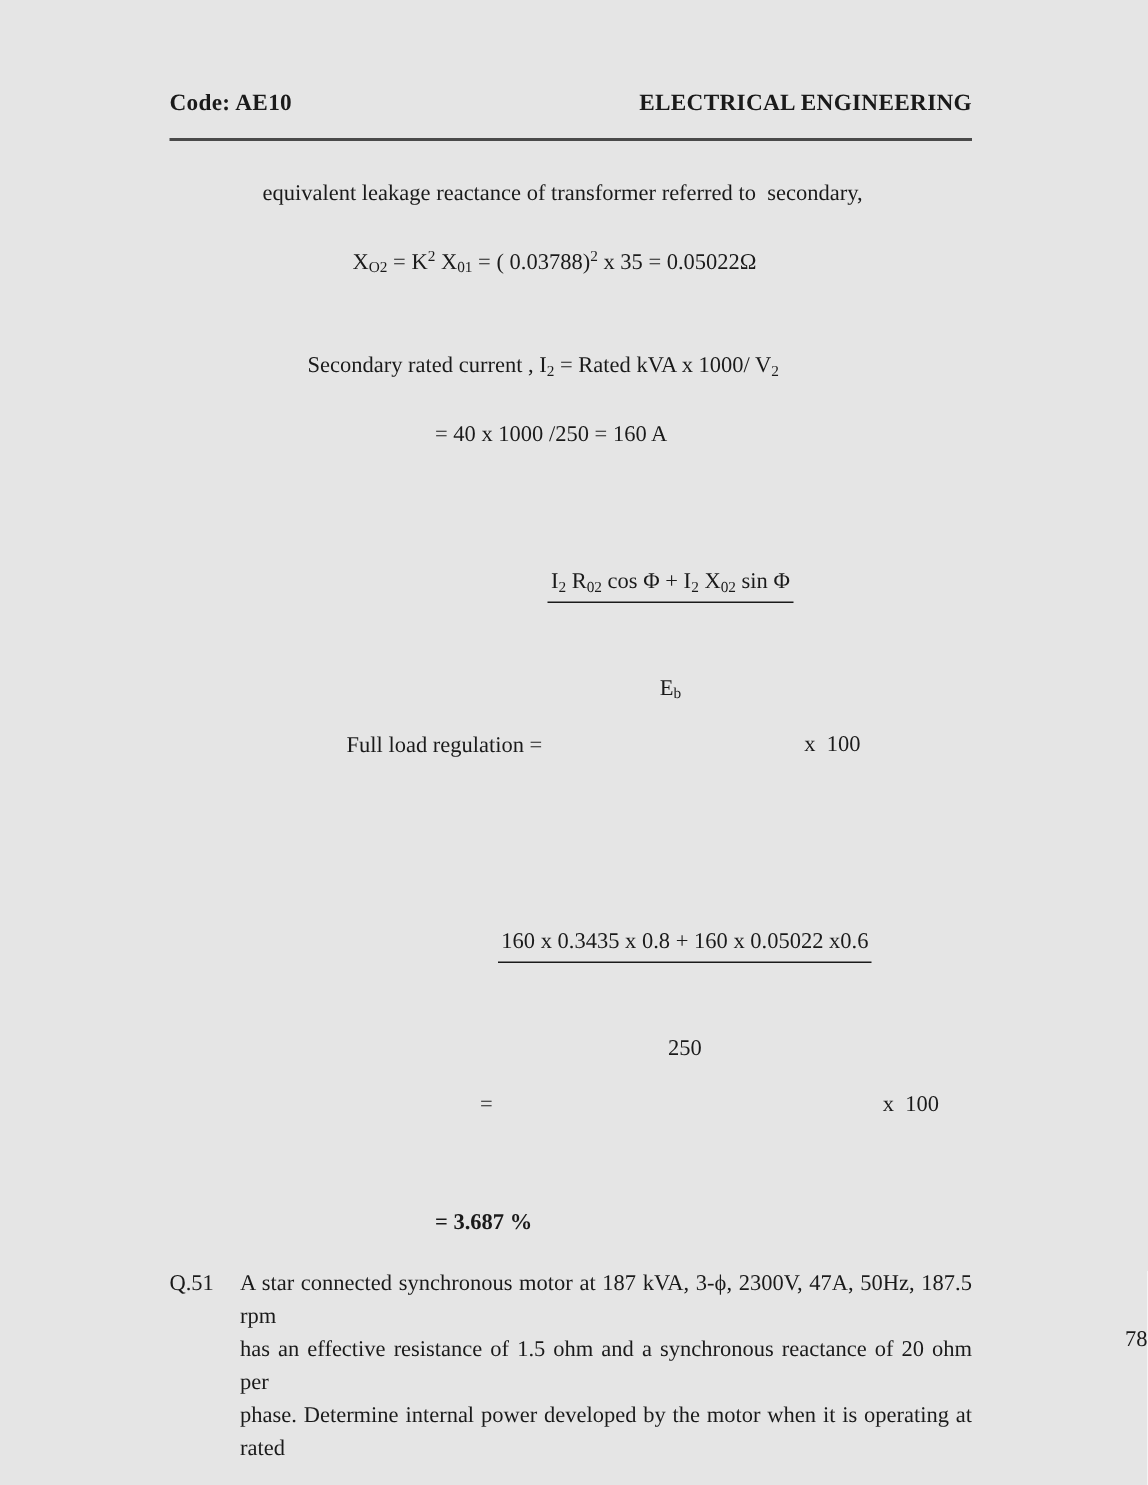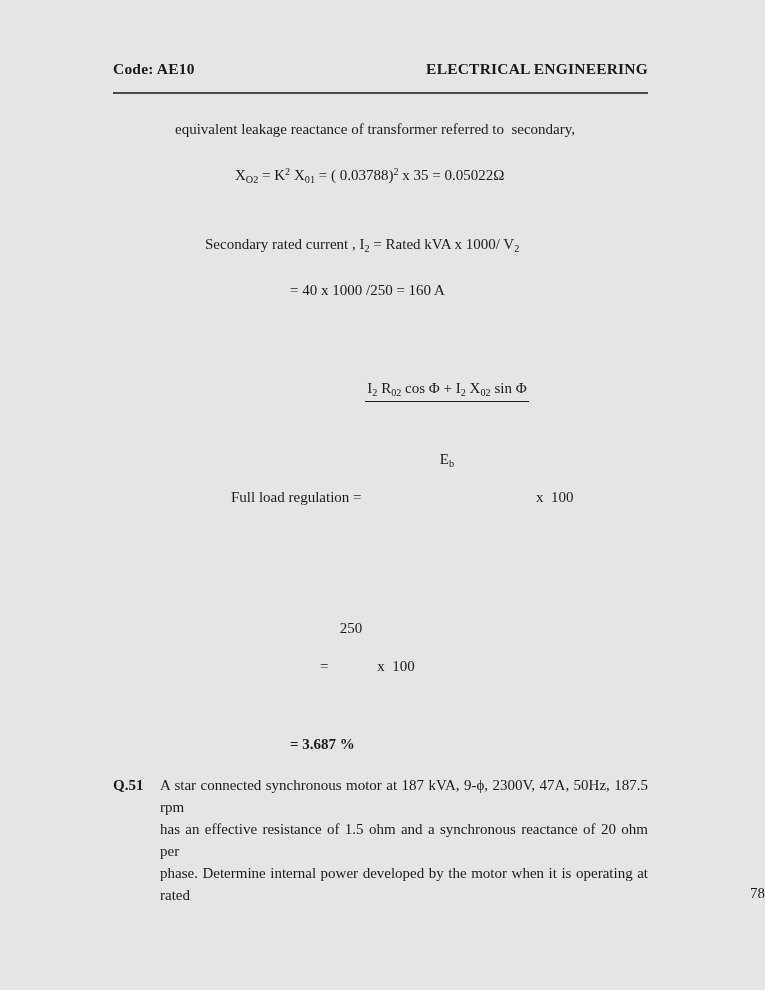--- a/index.html
+++ b/index.html
@@ -61,21 +61,21 @@
   .qblock {
     position: relative;
     margin-top: 18px;
     padding-left: 160px;
     padding-right: 117px;
   }
   .qlabel {
     position: absolute;
     left: 113px;
     top: 0;
-    font-weight: bold;
+    font-weight: normal;
     font-size: 15px;
     line-height: 22px;
   }
   .qtext {
     font-size: 15px;
     line-height: 22px;
     text-align: justify;
     text-justify: inter-word;
   }
 
@@ -140,30 +140,31 @@
 
       <div class="line ind-body" style="margin-top:6px;">
         <span class="fr-wrap">Full load regulation = </span><span class="frac">
           <span class="num">I<sub>2</sub> R<sub>02</sub> cos Φ + I<sub>2</sub> X<sub>02</sub> sin Φ</span>
           <span class="den">E<sub>b</sub></span>
         </span><span>&nbsp; x&nbsp; 100</span>
       </div>
 
       <div class="line ind-eq2" style="margin-top:8px;">
         <span>= </span><span class="frac">
+          <span class="num">160 x 0.3435 x 0.8 + 160 x 0.05022 x0.6</span>
           <span class="den">250</span>
         </span><span>&nbsp; x&nbsp; 100</span>
       </div>
 
       <div class="line ind-eq2" style="margin-top:24px;font-weight:bold;">= 3.687 %</div>
     </div>
 
     <div class="qblock">
       <div class="qlabel">Q.51</div>
-      <div class="qtext">A star connected synchronous motor at 187 kVA, 9-ϕ, 2300V, 47A, 50Hz, 187.5 rpm</div>
+      <div class="qtext">A star connected synchronous motor at 187 kVA, 3-ϕ, 2300V, 47A, 50Hz, 187.5 rpm</div>
       <div class="qtext">has an effective resistance of 1.5 ohm and a synchronous reactance of 20 ohm per</div>
       <div class="qtext">phase. Determine internal power developed by the motor when it is operating at rated</div>
 
     </div>
 
   </div>
 
   <div class="pageno">78</div>
 
 </div>

